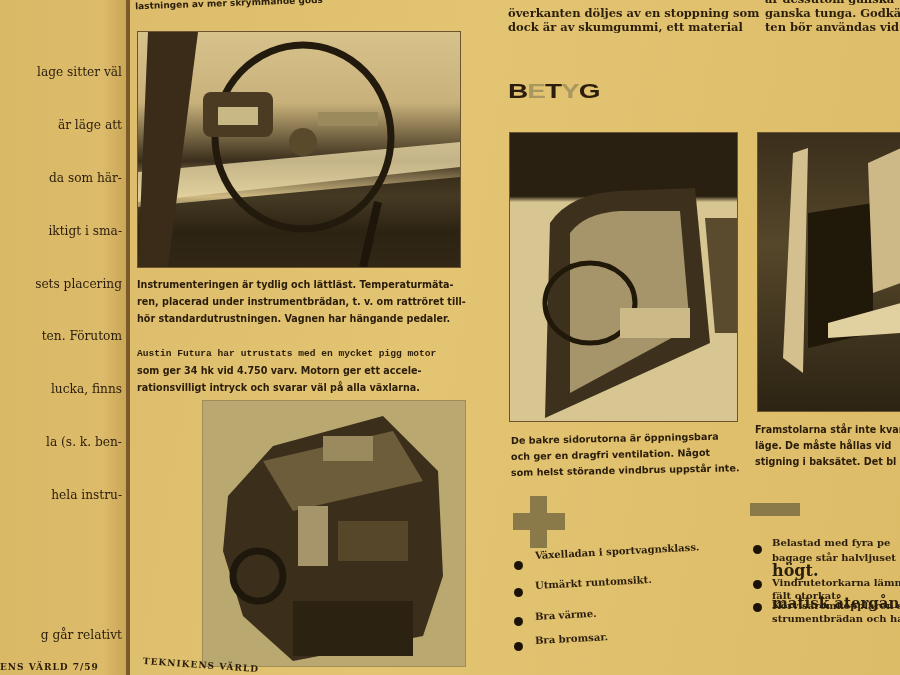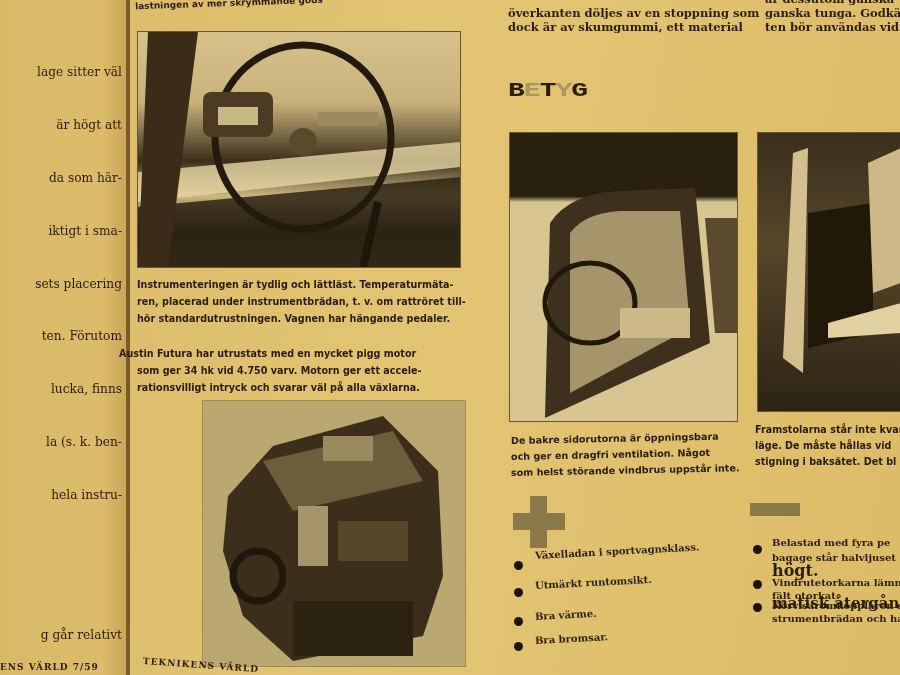--- a/index.html
+++ b/index.html
@@ -8,37 +8,37 @@
   .left-page{left:0;top:0;width:128px;height:675px;background:linear-gradient(90deg,#d9b866 0%,#dcbb6a 80%,#c9a556 100%);}
   .gutter{position:absolute;left:126px;top:0;width:4px;height:675px;background:#7a5a28;}
   .right-page{left:130px;top:0;width:770px;height:675px;background:linear-gradient(100deg,#ddbd6c 0%,#e2c472 40%,#ddbc68 100%);}
   .col-text{position:absolute;font-family:"DejaVu Serif",serif;color:#2a1d0c;font-size:12.2px;line-height:17.6px;white-space:pre;}
   .left-col{left:2px;top:-6px;text-align:right;width:120px;}
   .left-col .para{margin-bottom:17px;}
   .caption{position:absolute;font-family:"DejaVu Sans",sans-serif;font-weight:bold;color:#2a1c0a;font-size:9.6px;line-height:16.5px;white-space:nowrap;}
   .photo{position:absolute;border:1px solid #6a5530;overflow:hidden;}
   .top-strip{position:absolute;font-family:"DejaVu Sans",sans-serif;color:#2b1e0c;font-size:10px;font-weight:bold;white-space:nowrap;}
   .body-serif{position:absolute;font-family:"DejaVu Serif",serif;color:#2b1e0c;font-size:11.5px;line-height:15px;white-space:nowrap;font-weight:bold;}
-  .betyg{position:absolute;left:508px;top:80px;font-family:Liberation Mono, monospace;font-weight:900;font-size:28px;letter-spacing:-1px;line-height:22px;}
+  .betyg{position:absolute;left:508px;top:80px;font-family:Liberation Sans, sans-serif;font-weight:900;font-size:28px;letter-spacing:-1px;line-height:22px;}
   .betyg span{display:inline-block;transform:scaleY(0.75);}
   .plus{position:absolute;left:513px;top:496px;width:52px;height:52px;}
   .plus .h{position:absolute;left:0;top:17px;width:52px;height:17px;background:#8a7a4a;}
   .plus .v{position:absolute;left:17px;top:0;width:17px;height:52px;background:#8a7a4a;}
   .minus{position:absolute;left:750px;top:503px;width:50px;height:13px;background:#8a7a4a;}
   .dot{position:absolute;width:9px;height:9px;border-radius:50%;background:#1c1207;}
   .footer{position:absolute;font-family:"DejaVu Serif",serif;font-weight:bold;color:#2a1c0a;font-size:9px;letter-spacing:1px;white-space:nowrap;}
 </style>
 </head>
 <body>
 
 <div class="page left-page">
   <div class="col-text left-col">
     <div class="para">
       <div>lage sitter väl</div>
-      <div>är högt att</div>
+      <div>är läge att</div>
       <div>da som här-</div>
       <div>iktigt i sma-</div>
       <div>sets placering</div>
       <div>ten. Förutom</div>
       <div>lucka, finns</div>
       <div>la (s. k. ben-</div>
       <div>hela instru-</div>
     </div>
     <div class="para">
       <div>g går relativt</div>
@@ -77,21 +77,21 @@
     <circle cx="165" cy="110" r="14" fill="#5a4a2c"></circle>
     <rect x="180" y="80" width="60" height="14" fill="#9a8a5c"></rect>
     <line x1="240" y1="170" x2="225" y2="235" stroke="#1e160a" stroke-width="8"></line>
   </svg>
 </div>
 
 <div class="caption" style="left:137px;top:277px;">Instrumenteringen är tydlig och lättläst. Temperaturmäta-</div>
 <div class="caption" style="left:137px;top:294px;">ren, placerad under instrumentbrädan, t. v. om rattröret till-</div>
 <div class="caption" style="left:137px;top:311px;">hör standardutrustningen. Vagnen har hängande pedaler.</div>
 
-<div class="caption" style="left:119px;top:346px;">Austin Futura har utrustats med en mycket pigg motor</div>
+<div class="caption" style="left:137px;top:346px;font-family:Liberation Mono, monospace;">Austin Futura har utrustats med en mycket pigg motor</div>
 <div class="caption" style="left:137px;top:363px;text-align:center;">som ger 34 hk vid 4.750 varv. Motorn ger ett accele-</div>
 <div class="caption" style="left:137px;top:380px;">rationsvilligt intryck och svarar väl på alla växlarna.</div>
 
 <div class="photo" style="left:202px;top:400px;width:262px;height:265px;background:#b9a870;border-color:#a08c58;">
   <svg width="262" height="265" viewBox="0 0 262 265">
     <path d="M25 95 L70 45 L180 15 L235 70 L240 175 L220 235 L90 260 L40 215 L20 150 Z" fill="#3b2f1c"></path>
     <path d="M60 60 L190 30 L220 80 L90 110 Z" fill="#6e5d3a"></path>
     <rect x="95" y="105" width="30" height="60" fill="#a6946a"></rect>
     <rect x="135" y="120" width="70" height="40" fill="#57472a"></rect>
     <circle cx="55" cy="175" r="25" fill="none" stroke="#1e170b" stroke-width="7"></circle>

